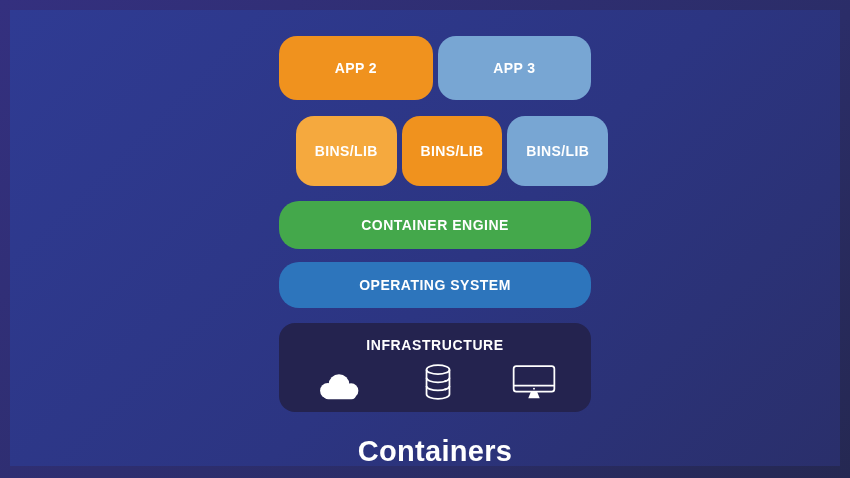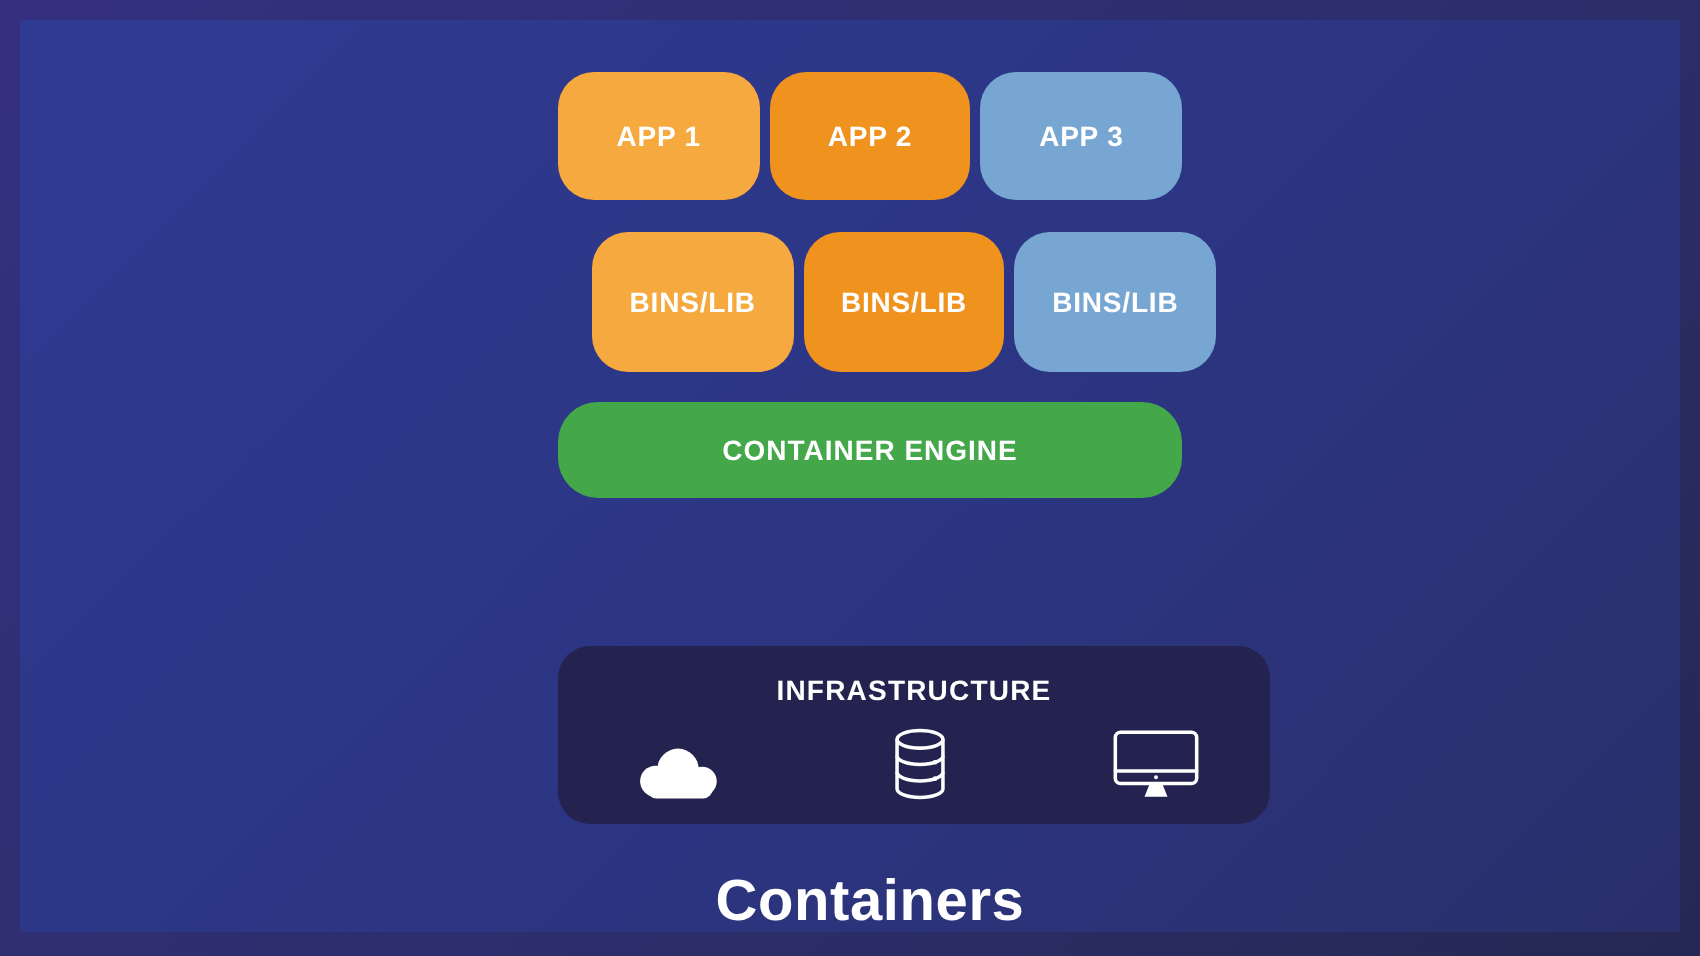--- a/index.html
+++ b/index.html
@@ -33,21 +33,21 @@
   }
   .bar{
     left:269px;width:312px;
     border-radius:20px;
     display:flex;align-items:center;justify-content:center;
     color:#ffffff;font-weight:bold;font-size:14px;letter-spacing:.5px;
   }
   .engine-bar{top:191px;height:48px;}
   .os-bar{top:252px;height:46px;}
   .infra-box{
-    left:269px;top:313px;width:356px;height:89px;
+    left:269px;top:313px;width:312px;height:89px;
     border-radius:16px;
     display:flex;flex-direction:column;align-items:stretch;
     color:#ffffff;
   }
   .infra-label{
     margin-top:14px;
     text-align:center;
     font-weight:bold;font-size:14px;letter-spacing:.6px;
   }
   .infra-icons{
@@ -62,23 +62,20 @@
     color:#ffffff;font-weight:bold;font-size:29px;letter-spacing:.3px;
   }
 </style>
 </head>
 <body>
 
 <div class="frame">
   <div class="canvas">
 
     <div class="abs row apps-row">
-      <div class="cell" style="background-color: rgb(245, 169, 62);">
-        <span>APP 1</span>
-      </div>
       <div class="cell" style="background-color: rgb(240, 146, 30); align-items: center;">
         <span>APP 2</span>
       </div>
       <div class="cell" style="background-color: rgb(120, 166, 211);">
         <span>APP 3</span>
       </div>
     </div>
 
     <div class="abs row bins-row">
       <div class="cell" style="background-color: rgb(245, 169, 62);">
@@ -89,20 +86,23 @@
       </div>
       <div class="cell" style="background-color: rgb(120, 166, 211);">
         <span>BINS/LIB</span>
       </div>
     </div>
 
     <div class="abs bar engine-bar" style="background-color: rgb(68, 168, 75);">
       <span>CONTAINER ENGINE</span>
     </div>
 
+    <div class="abs bar os-bar" style="background-color: rgb(45, 117, 188);">
+      <span>OPERATING SYSTEM</span>
+    </div>
 
     <div class="abs infra-box" style="background-color: rgb(36, 35, 79);">
       <div class="infra-label">INFRASTRUCTURE</div>
       <div class="infra-icons">
 
         <svg class="icon" width="52" height="31" viewBox="0 0 60 36" aria-hidden="true">
           <g fill="#ffffff">
             <circle cx="17" cy="24" r="9"></circle>
             <circle cx="30" cy="17" r="12"></circle>
             <circle cx="44" cy="24" r="8.5"></circle>

